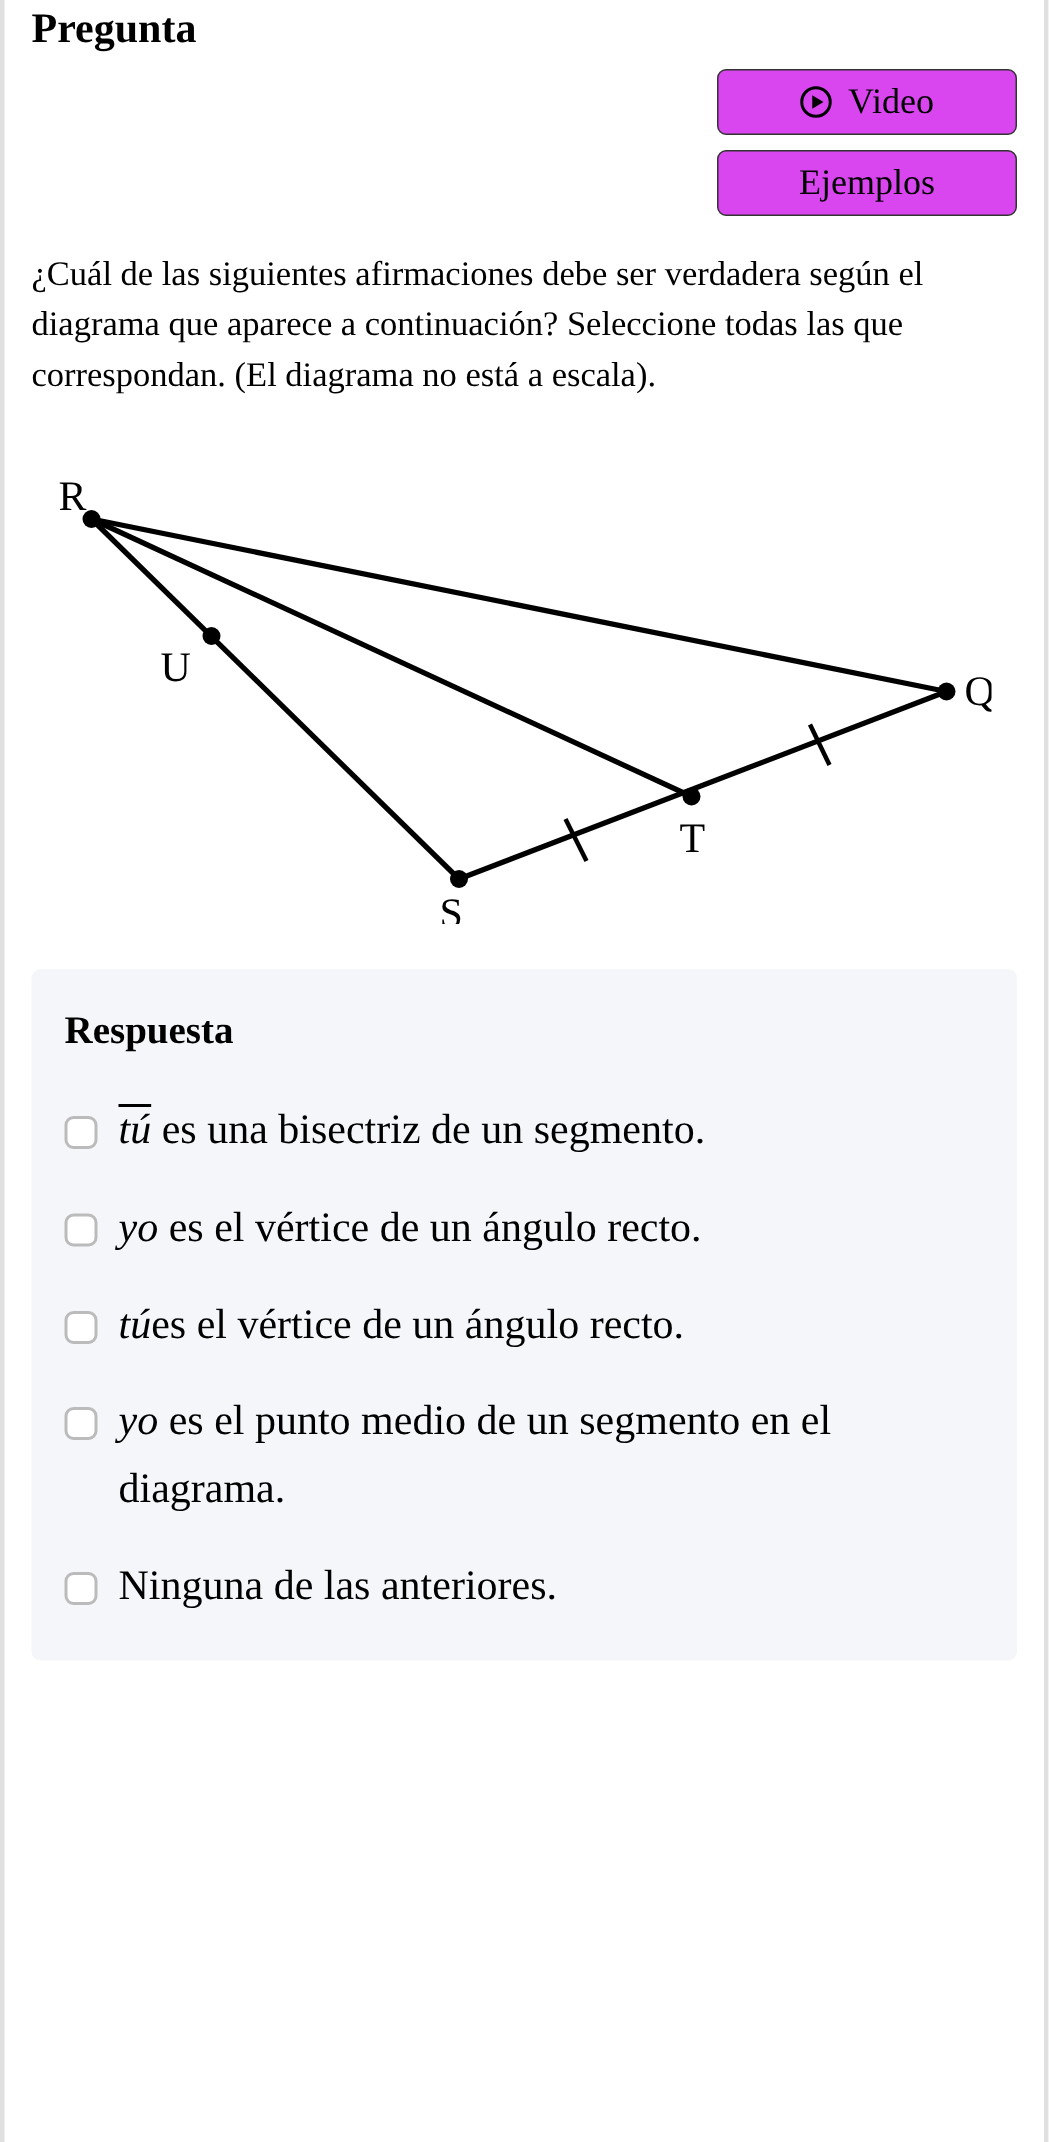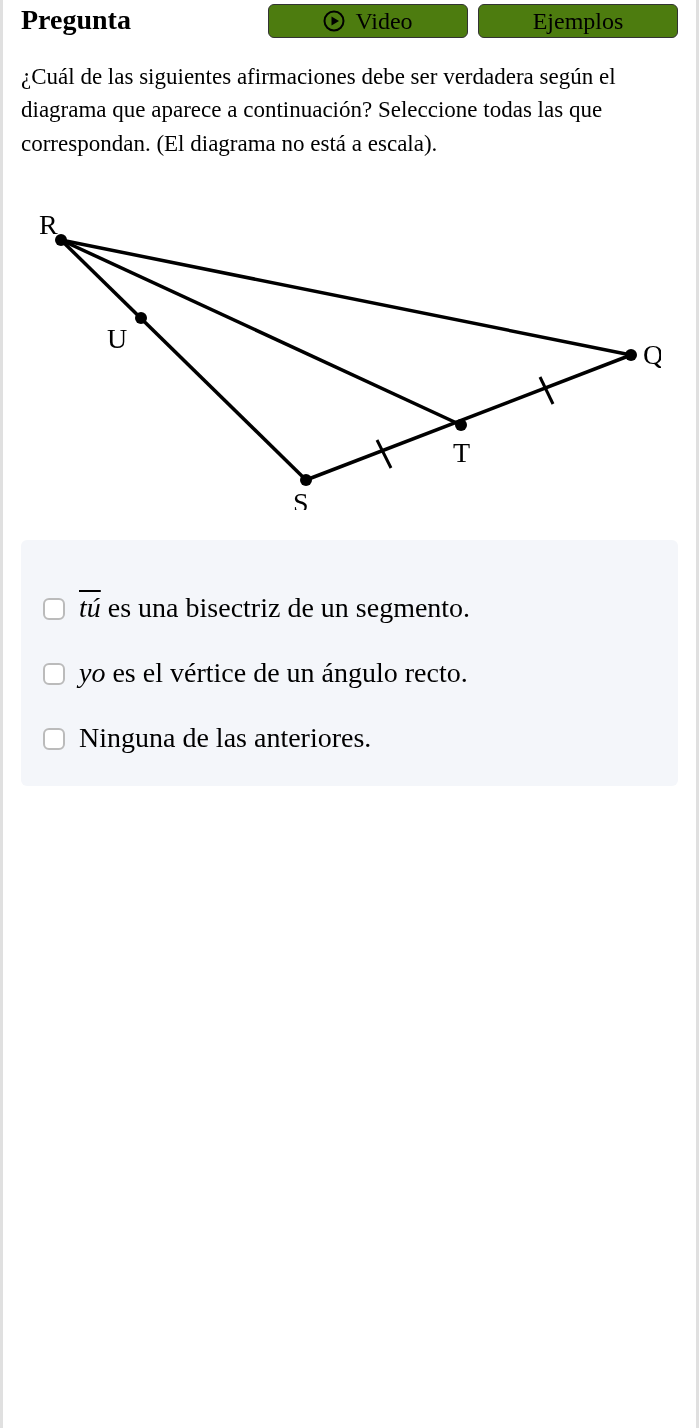--- a/index.html
+++ b/index.html
@@ -11,38 +11,39 @@
   }
   .container {
     background: #fff;
     border-left: 3px solid #e0e0e0;
     border-right: 3px solid #e0e0e0;
     padding: 0 18px 20px 18px;
     min-height: 1428px;
   }
   .header-row {
     display: flex;
-    align-items: flex-start;
+    align-items: flex-end;
     gap: 10px;
     padding-top: 4px;
     padding-bottom: 18px;
+    flex-direction: column;
   }
   .header-title {
     font-weight: bold;
     font-size: 28px;
     flex: 0 0 auto;
     margin-right: auto;
   }
   .btn {
     border: 1.5px solid #333;
     border-radius: 6px;
-    background: #4d7c0f;
+    background: #d946ef;
     font-size: 24px;
     font-family: inherit;
-    height: 34px;
+    height: 44px;
     display: flex;
     align-items: center;
     justify-content: center;
     gap: 10px;
     cursor: pointer;
     padding: 0 22px;
   }
   .btn-video { width: 200px; }
   .btn-examples { width: 200px; }
   .question-text {
@@ -141,41 +142,58 @@
 
       <text x="18" y="44" font-family="Georgia, serif" font-size="28">R</text>
       <text x="86" y="158" font-family="Georgia, serif" font-size="28">U</text>
       <text x="272" y="322" font-family="Georgia, serif" font-size="28">S</text>
       <text x="432" y="272" font-family="Georgia, serif" font-size="28">T</text>
       <text x="622" y="174" font-family="Georgia, serif" font-size="28">Q</text>
     </svg>
   </div>
 
   <div class="answer-panel">
+    <div class="answer-title">Respuesta</div>
 
     <div class="opt-wrapline">
       <div class="option">
         <div class="chk"></div>
         <div class="opt-body">
           <span class="italic overline">tú</span><span> es una bisectriz de un segmento.</span>
         </div>
       </div>
     </div>
 
 
     <div class="opt-wrapline">
       <div class="option">
         <div class="chk"></div>
         <div class="opt-body">
           <span class="italic">yo</span><span> es el vértice de un ángulo recto.</span>
         </div>
       </div>
     </div>
 
-
+    <div class="opt-wrapline">
+      <div class="option">
+        <div class="chk"></div>
+        <div class="opt-body">
+          <span class="italic">tú</span><span>es el vértice de un ángulo recto.</span>
+        </div>
+      </div>
+    </div>
+
+    <div class="opt-wrapline">
+      <div class="option">
+        <div class="chk"></div>
+        <div class="opt-body">
+          <span class="italic">yo</span><span> es el punto medio de un segmento en el diagrama.</span>
+        </div>
+      </div>
+    </div>
 
     <div class="opt-wrapline">
       <div class="option">
         <div class="chk"></div>
         <div class="opt-body">
           <span>Ninguna de las anteriores.</span>
         </div>
       </div>
     </div>
 

